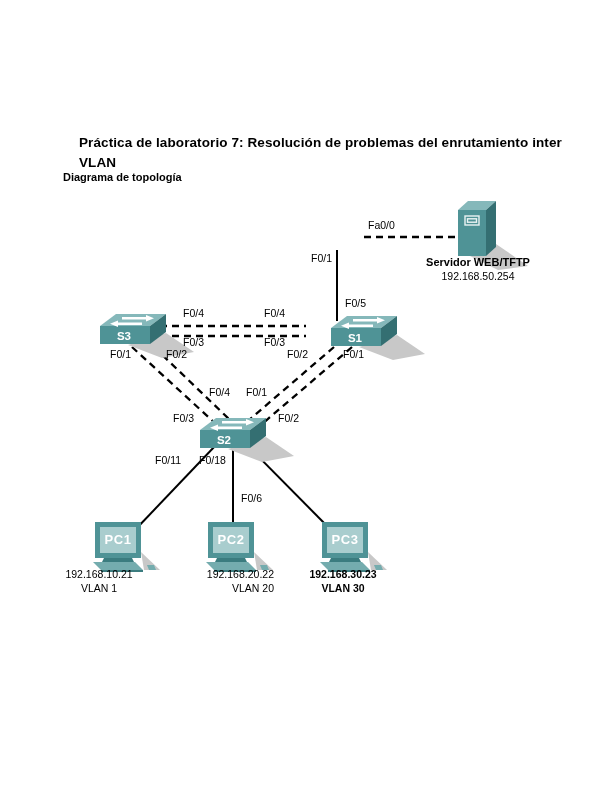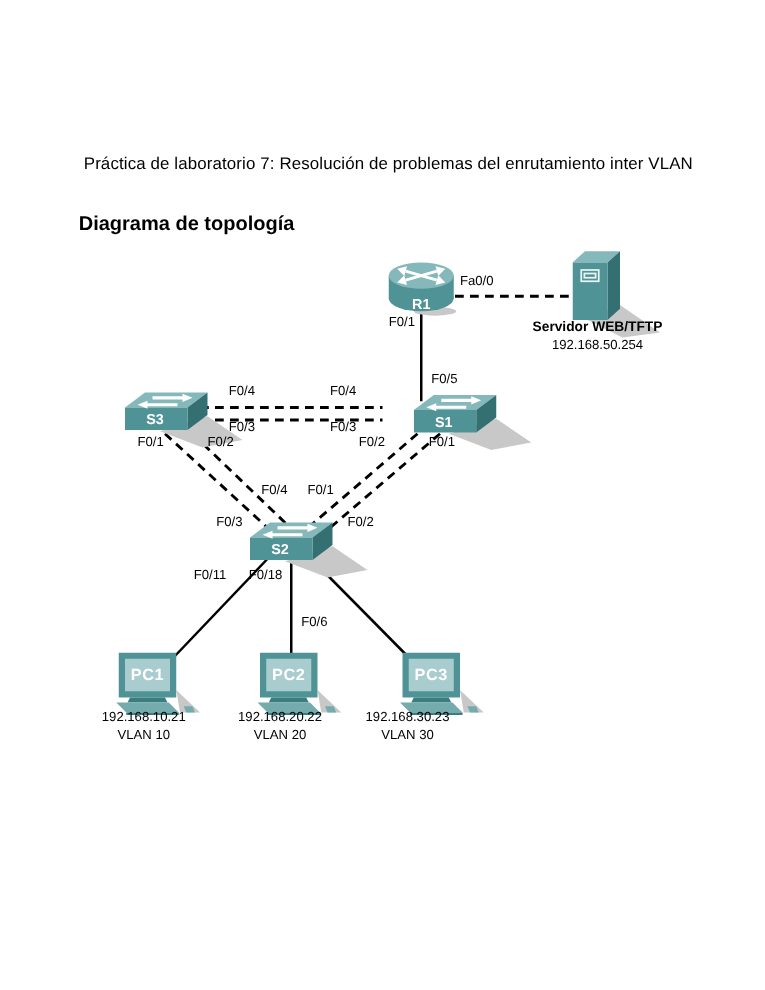--- a/index.html
+++ b/index.html
@@ -1,26 +1,26 @@
 <!DOCTYPE html>
 <html><head>
 <meta charset="utf-8">
 <style>
   html,body{margin:0;padding:0;background:#ffffff;}
   .page{
     position:relative;width:612px;height:792px;background:#ffffff;
     font-family:"Liberation Sans",sans-serif;color:#000;overflow:hidden;
   }
   .title{
-    position:absolute;left:63px;top:117px;width:500px;margin:4px;
-    font-size:13.5px;font-weight:normal;line-height:20px;letter-spacing:0.1px;
+    position:absolute;left:63px;top:117px;width:500px;margin:16px;
+    font-size:13.5px;font-weight:bold;line-height:20px;letter-spacing:0.1px;
   }
   .subtitle{
     position:absolute;left:63px;top:171px;margin:0;
-    font-size:16px;font-weight:bold;
+    font-size:11px;font-weight:bold;
   }
   .wires{position:absolute;left:0;top:0;}
   .wires line{stroke:#000;}
   .wires .solid{stroke-width:2;}
   .wires .dashed{stroke-width:2.3;stroke-dasharray:7 5;}
   .dev{position:absolute;}
   .devname{
     font-family:"Liberation Sans",sans-serif;font-weight:bold;
     fill:#ffffff;font-size:11.5px;text-anchor:middle;
   }
@@ -51,41 +51,20 @@
     <line class="dashed" x1="160" y1="336" x2="306" y2="336"></line>
     <line class="dashed" x1="132" y1="347" x2="216" y2="424"></line>
     <line class="dashed" x1="154" y1="347" x2="230" y2="420"></line>
     <line class="dashed" x1="334" y1="347" x2="249" y2="420"></line>
     <line class="dashed" x1="352" y1="347" x2="262" y2="424"></line>
     <line class="solid" x1="216" y1="445" x2="135" y2="530"></line>
     <line class="solid" x1="233" y1="447" x2="233" y2="527"></line>
     <line class="solid" x1="247" y1="445" x2="331" y2="530"></line>
   </svg>
 
-  <div class="dev" style="left:310px;top:207px;">
-    <svg width="56" height="46" viewBox="0 0 56 46">
-      <ellipse cx="38" cy="42" rx="17" ry="3.5" fill="#c8c8c8"></ellipse>
-      <rect x="1" y="13.5" width="52" height="18" fill="#4f9396"></rect>
-      <ellipse cx="27" cy="31.5" rx="26" ry="10.5" fill="#4f9396"></ellipse>
-      <ellipse cx="27" cy="13.5" rx="26" ry="10.5" fill="#85b8ba"></ellipse>
-      <g fill="#ffffff">
-        <g transform="translate(27,13.5) rotate(-16)">
-          <rect x="-13" y="-1.2" width="26" height="2.4"></rect>
-          <polygon points="13,-4 20,0 13,4"></polygon>
-          <polygon points="-13,-4 -20,0 -13,4"></polygon>
-        </g>
-        <g transform="translate(27,13.5) rotate(16)">
-          <rect x="-13" y="-1.2" width="26" height="2.4"></rect>
-          <polygon points="13,-4 20,0 13,4"></polygon>
-          <polygon points="-13,-4 -20,0 -13,4"></polygon>
-        </g>
-      </g>
-      <text class="devname" x="27" y="40">R1</text>
-    </svg>
-  </div>
 
   <div class="dev" style="left:458px;top:200px;">
     <svg width="72" height="72" viewBox="0 0 72 72">
       <polygon points="12,56 38,44 70,66 40,70" fill="#c8c8c8"></polygon>
       <polygon points="0,10 10,1 38,1 28,10" fill="#85b8ba"></polygon>
       <polygon points="28,10 38,1 38,47 28,56" fill="#346f72"></polygon>
       <rect x="0" y="10" width="28" height="46" fill="#4f9396"></rect>
       <g stroke="#eaf3f3" stroke-width="1.4" fill="none">
         <rect x="7" y="16" width="14" height="9"></rect>
         <rect x="9.5" y="18.8" width="9" height="3.4"></rect>
@@ -144,55 +123,55 @@
       <polygon points="49,30 68,48 52,48" fill="#c8c8c8"></polygon>
       <rect x="3" y="0" width="46" height="36" fill="#4f9396"></rect>
       <rect x="8" y="5" width="36" height="26" fill="#a9cdce"></rect>
       <polygon points="12,36 40,36 42,40 10,40" fill="#3b7c7f"></polygon>
       <polygon points="1,40 43,40 51,48 9,48" fill="#74acae"></polygon>
       <polygon points="9,48 51,48 51,50 9,50" fill="#3b7c7f"></polygon>
       <polygon points="55,43 62,43 64,48 57,48" fill="#74acae"></polygon>
       <text class="pcname" x="26" y="22">PC1</text>
     </svg>
   </div>
-  <div class="caption" style="left:65px;top:568px;width:100px;">
+  <div class="caption" style="left:49px;top:568px;width:100px;">
     <div>192.168.10.21</div>
-    <div>VLAN 10</div>
+    <div>VLAN 1</div>
   </div>
 
   <div class="dev" style="left:205px;top:522px;">
     <svg width="72" height="54" viewBox="0 0 72 54">
       <polygon points="49,30 68,48 52,48" fill="#c8c8c8"></polygon>
       <rect x="3" y="0" width="46" height="36" fill="#4f9396"></rect>
       <rect x="8" y="5" width="36" height="26" fill="#a9cdce"></rect>
       <polygon points="12,36 40,36 42,40 10,40" fill="#3b7c7f"></polygon>
       <polygon points="1,40 43,40 51,48 9,48" fill="#74acae"></polygon>
       <polygon points="9,48 51,48 51,50 9,50" fill="#3b7c7f"></polygon>
       <polygon points="55,43 62,43 64,48 57,48" fill="#74acae"></polygon>
       <text class="pcname" x="26" y="22">PC2</text>
     </svg>
   </div>
-  <div class="caption" style="left:174px;top:568px;width:100px;">
+  <div class="caption" style="left:174px;top:568px;width:100px;text-align:right;">
     <div>192.168.20.22</div>
     <div>VLAN 20</div>
   </div>
 
   <div class="dev" style="left:319px;top:522px;">
     <svg width="72" height="54" viewBox="0 0 72 54">
       <polygon points="49,30 68,48 52,48" fill="#c8c8c8"></polygon>
       <rect x="3" y="0" width="46" height="36" fill="#4f9396"></rect>
       <rect x="8" y="5" width="36" height="26" fill="#a9cdce"></rect>
       <polygon points="12,36 40,36 42,40 10,40" fill="#3b7c7f"></polygon>
       <polygon points="1,40 43,40 51,48 9,48" fill="#74acae"></polygon>
       <polygon points="9,48 51,48 51,50 9,50" fill="#3b7c7f"></polygon>
       <polygon points="55,43 62,43 64,48 57,48" fill="#74acae"></polygon>
       <text class="pcname" x="26" y="22">PC3</text>
     </svg>
   </div>
-  <div class="caption" style="left:276px;top:568px;width:100px;">
+  <div class="caption" style="left:293px;top:568px;width:100px;font-weight:bold;">
     <div>192.168.30.23</div>
     <div>VLAN 30</div>
   </div>
 
   <span class="port" style="left:368px;top:219px;">Fa0/0</span>
   <span class="port" style="left:311px;top:252px;">F0/1</span>
   <span class="port" style="left:345px;top:297px;">F0/5</span>
 
   <span class="port" style="left:183px;top:307px;">F0/4</span>
   <span class="port" style="left:264px;top:307px;">F0/4</span>

